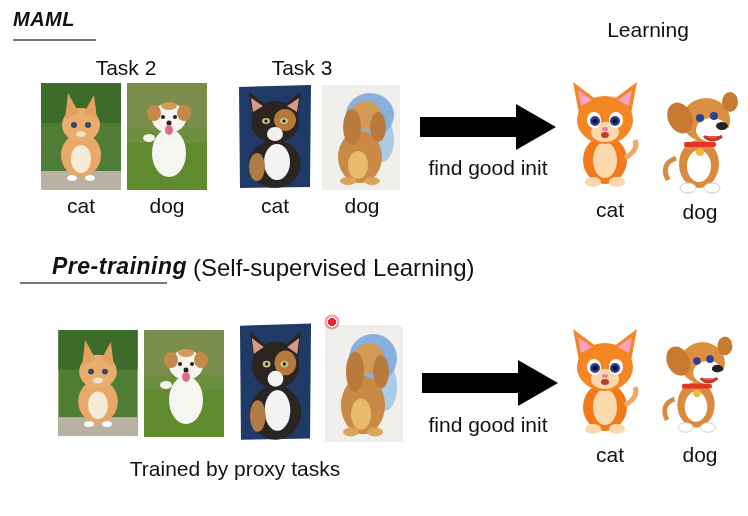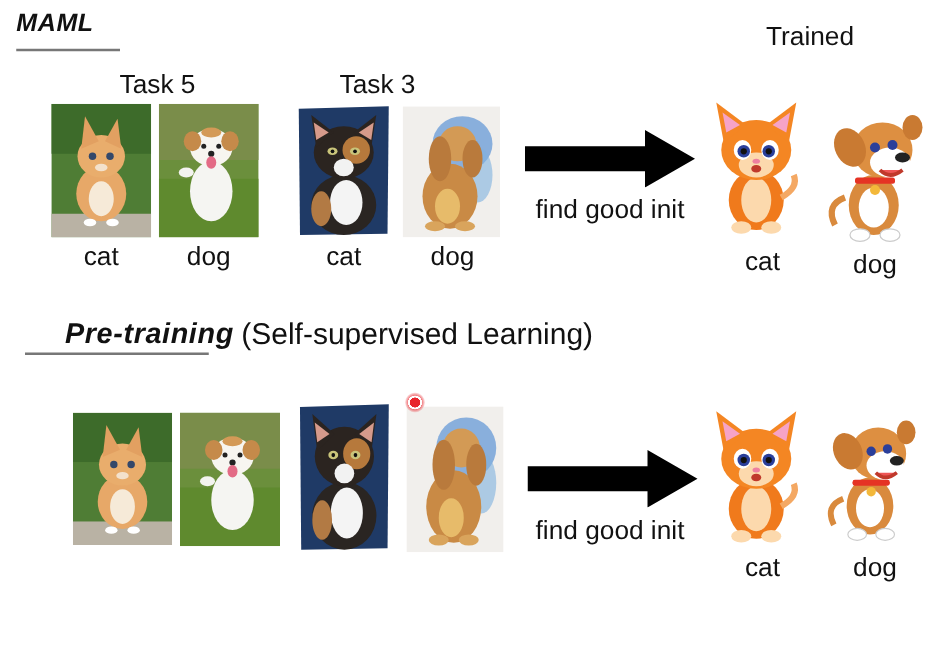--- a/index.html
+++ b/index.html
@@ -121,21 +121,21 @@
       <circle cx="46" cy="72" r="4" fill="#f3b83a"></circle>
       <ellipse cx="34" cy="108" rx="8" ry="5" fill="#fff" stroke="#ccc"></ellipse>
       <ellipse cx="58" cy="108" rx="8" ry="5" fill="#fff" stroke="#ccc"></ellipse>
     </symbol>
   </defs>
 </svg>
 
 <div class="abs heading" style="left:13px;top:8px;">MAML</div>
 <div class="underline" style="left:13px;top:39px;width:83px;"></div>
 
-<div class="abs lbl" style="left:84px;top:56px;width:84px;">Task 5</div>
+<div class="abs lbl" style="left:84px;top:56px;width:84px;">Task 2</div>
 <div class="img" style="left:41px;top:83px;width:80px;height:107px;"><svg width="80" height="107">
       <use href="#s-kitten"></use>
     </svg></div>
 <div class="img" style="left:127px;top:83px;width:80px;height:107px;"><svg width="80" height="107">
       <use href="#s-puppy"></use>
     </svg></div>
 <div class="abs lbl" style="left:41px;top:194px;width:80px;">cat</div>
 <div class="abs lbl" style="left:127px;top:194px;width:80px;">dog</div>
 
 <div class="abs lbl" style="left:260px;top:56px;width:84px;">Task 3</div>
@@ -147,21 +147,21 @@
     </svg></div>
 <div class="abs lbl" style="left:235px;top:194px;width:80px;">cat</div>
 <div class="abs lbl" style="left:322px;top:194px;width:80px;">dog</div>
 
 <svg class="arrow" style="left:420px;top:104px;" width="138" height="46">
   <polygon points="0,13 96,13 96,0 136,23 96,46 96,33 0,33" fill="#000"></polygon>
 </svg>
 <div class="abs lbl" style="left:410px;top:156px;width:156px;">find good init</div>
 
 <div class="abs lbl" style="left:598px;top:17px;width:100px;line-height:26px;">
-  <div>Trained</div>
+  <div>Learning</div>
 </div>
 <div class="img" style="left:565px;top:78px;width:80px;height:112px;"><svg width="80" height="112">
       <use href="#s-ccat"></use>
     </svg></div>
 <div class="img" style="left:654px;top:80px;width:90px;height:118px;"><svg width="90" height="118">
       <use href="#s-cdog"></use>
     </svg></div>
 <div class="abs lbl" style="left:570px;top:198px;width:80px;">cat</div>
 <div class="abs lbl" style="left:660px;top:200px;width:80px;">dog</div>
 
@@ -191,13 +191,14 @@
 <div class="img" style="left:565px;top:325px;width:80px;height:112px;"><svg width="80" height="112">
       <use href="#s-ccat"></use>
     </svg></div>
 <div class="img" style="left:654px;top:325px;width:84px;height:112px;"><svg width="84" height="112" viewBox="0 0 90 118" preserveAspectRatio="none">
       <use href="#s-cdog"></use>
     </svg></div>
 <div class="abs lbl" style="left:570px;top:443px;width:80px;">cat</div>
 <div class="abs lbl" style="left:660px;top:443px;width:80px;">dog</div>
 
 <div class="abs lbl" style="left:80px;top:455px;width:310px;line-height:27px;">
+  <div>Trained by proxy tasks</div>
 </div>
 
 </body></html>

